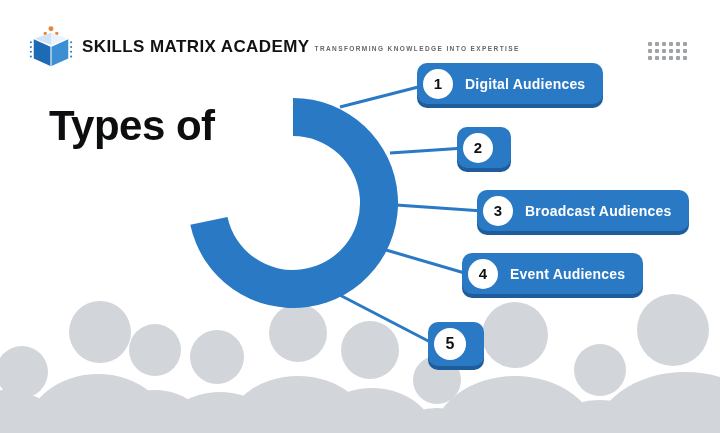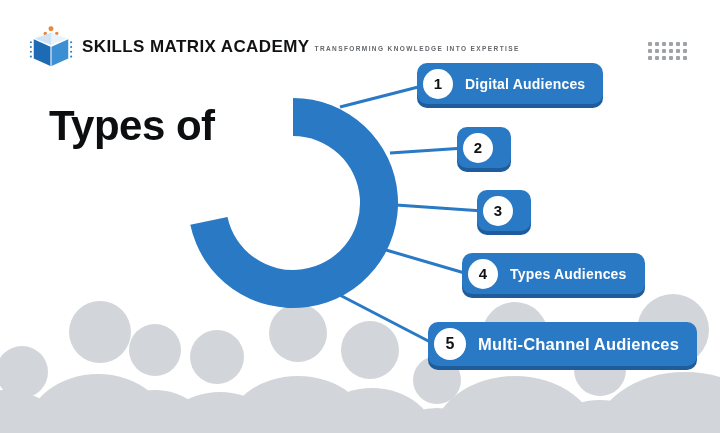--- a/index.html
+++ b/index.html
@@ -152,23 +152,23 @@
 
   <div class="item-btn btn-1">
     <span class="num-circle">1</span>
     <span class="item-label">Digital Audiences</span>
   </div>
   <div class="item-btn btn-2">
     <span class="num-circle">2</span>
   </div>
   <div class="item-btn btn-3">
     <span class="num-circle">3</span>
+    <span class="item-label">Broadcast Audiences</span>
   </div>
   <div class="item-btn btn-4">
     <span class="num-circle">4</span>
-    <span class="item-label">Types Audiences</span>
+    <span class="item-label">Event Audiences</span>
   </div>
   <div class="item-btn btn-5">
     <span class="num-circle">5</span>
-    <span class="item-label">Multi-Channel Audiences</span>
   </div>
 
 </div>
 
 </body></html>

